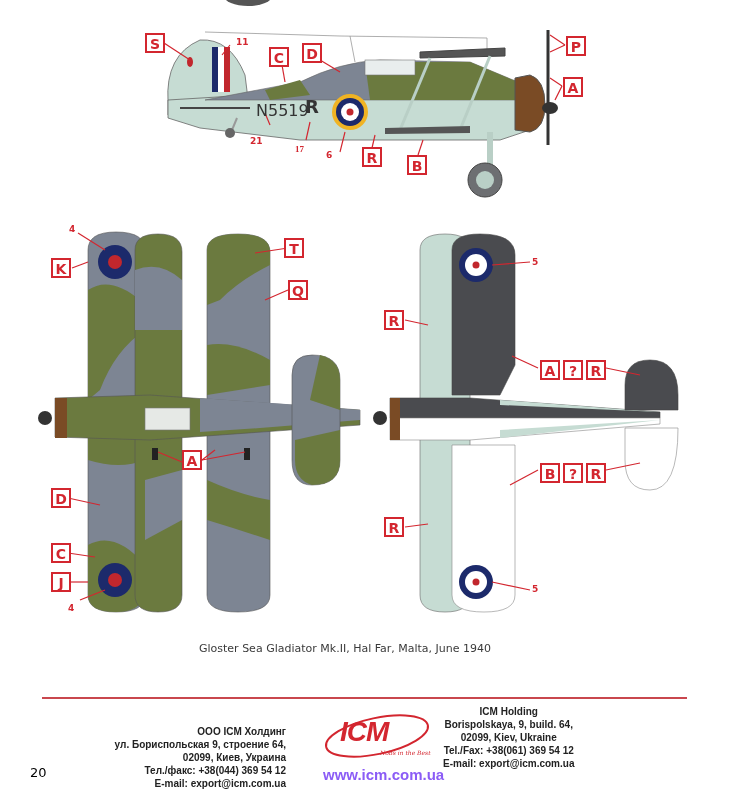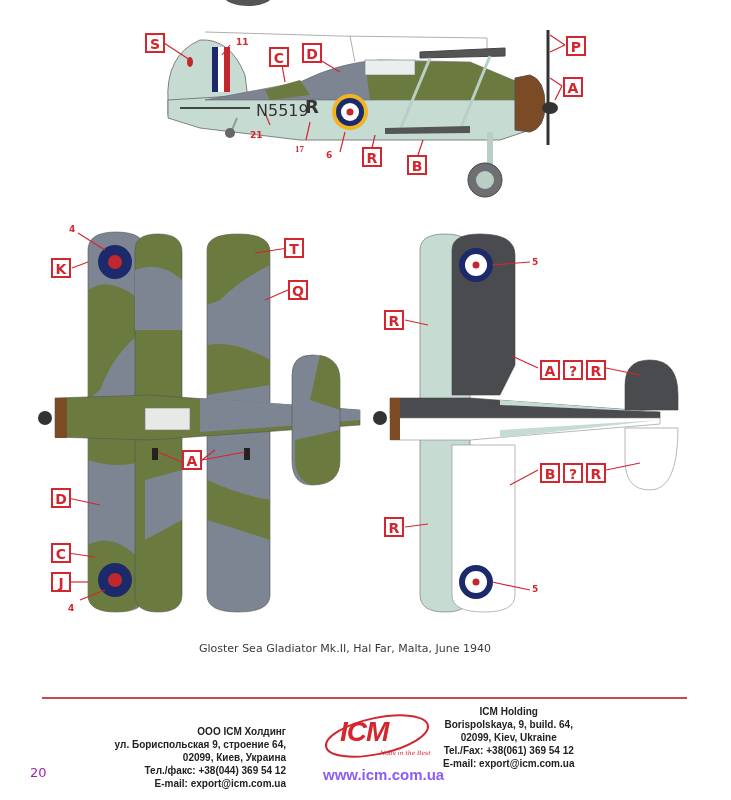--- a/index.html
+++ b/index.html
@@ -6,21 +6,21 @@
   body{width:731px;height:800px;position:relative;overflow:hidden;font-family:"Liberation Sans",sans-serif;}
   .abs{position:absolute;}
   .callout{position:absolute;border:2px solid #d3262f;color:#d3262f;background:#fff;font-family:"DejaVu Sans",sans-serif;font-weight:bold;font-size:14px;line-height:18px;width:20px;height:20px;text-align:center;box-sizing:border-box;}
   .num{position:absolute;color:#d3262f;font-family:"DejaVu Sans",sans-serif;font-weight:bold;font-size:9px;text-align:center;}
   svg{position:absolute;left:0;top:0;}
   .caption{position:absolute;left:185px;top:642px;font-family:"DejaVu Sans",sans-serif;font-size:11px;color:#3a3a3a;line-height:13px;}
   .caption .l2{padding-left:14px;}
   .rule{position:absolute;left:42px;top:697px;width:645px;height:2px;background:#c9474e;}
   .addr-ru{position:absolute;right:445px;top:705px;text-align:right;font-family:"Liberation Sans",sans-serif;font-weight:bold;font-size:10px;line-height:13px;color:#222;margin-top:20px;}
   .addr-en{position:absolute;left:443px;top:705px;text-align:center;font-family:"Liberation Sans",sans-serif;font-weight:bold;font-size:10px;line-height:13px;color:#222;}
-  .pagenum{position:absolute;left:30px;top:765px;font-family:"DejaVu Sans",sans-serif;font-size:13px;color:#a21caf;}
+  .pagenum{position:absolute;left:30px;top:765px;font-family:"DejaVu Sans",sans-serif;font-size:13px;color:#000000;}
   .web{position:absolute;left:300px;top:766px;font-family:"Liberation Sans",sans-serif;font-weight:bold;font-size:15px;color:#8b5cf6;margin-left:23px;}
   .logo{position:absolute;left:322px;top:712px;width:110px;height:55px;}
   .logo-text{position:absolute;left:340px;top:716px;font-family:"Liberation Sans",sans-serif;font-weight:900;font-style:italic;font-size:28px;color:#d3262f;letter-spacing:-1px;}
   .logo-tag{position:absolute;left:380px;top:749px;font-family:"DejaVu Serif",serif;font-style:italic;font-size:6px;color:#d3262f;}
 </style>
 </head>
 <body>
 
 <svg width="731" height="800">
 
@@ -187,21 +187,21 @@
 <div class="abs" style="left:305px;top:96px;font-family:'DejaVu Sans',sans-serif;font-weight:bold;font-size:18px;color:#333;">R</div>
 
 <div class="callout" style="left:145px;top:33px;">S</div>
 <div class="callout" style="left:269px;top:47px;">C</div>
 <div class="callout" style="left:302px;top:43px;">D</div>
 <div class="callout" style="left:566px;top:36px;">P</div>
 <div class="callout" style="left:563px;top:77px;">A</div>
 <div class="callout" style="left:362px;top:147px;">R</div>
 <div class="callout" style="left:407px;top:155px;">B</div>
 <div class="num" style="left:236px;top:37px;">11</div>
-<div class="num" style="left:250px;top:130px;">21</div>
+<div class="num" style="left:250px;top:136px;">21</div>
 <div class="num" style="left:295px;top:144px;font-family:Liberation Serif, serif;">17</div>
 <div class="num" style="left:326px;top:150px;">6</div>
 
 <div class="num" style="left:69px;top:224px;">4</div>
 <div class="callout" style="left:51px;top:258px;">K</div>
 <div class="callout" style="left:284px;top:238px;">T</div>
 <div class="callout" style="left:288px;top:280px;">Q</div>
 <div class="callout" style="left:182px;top:450px;">A</div>
 <div class="callout" style="left:51px;top:488px;">D</div>
 <div class="callout" style="left:51px;top:543px;">C</div>

